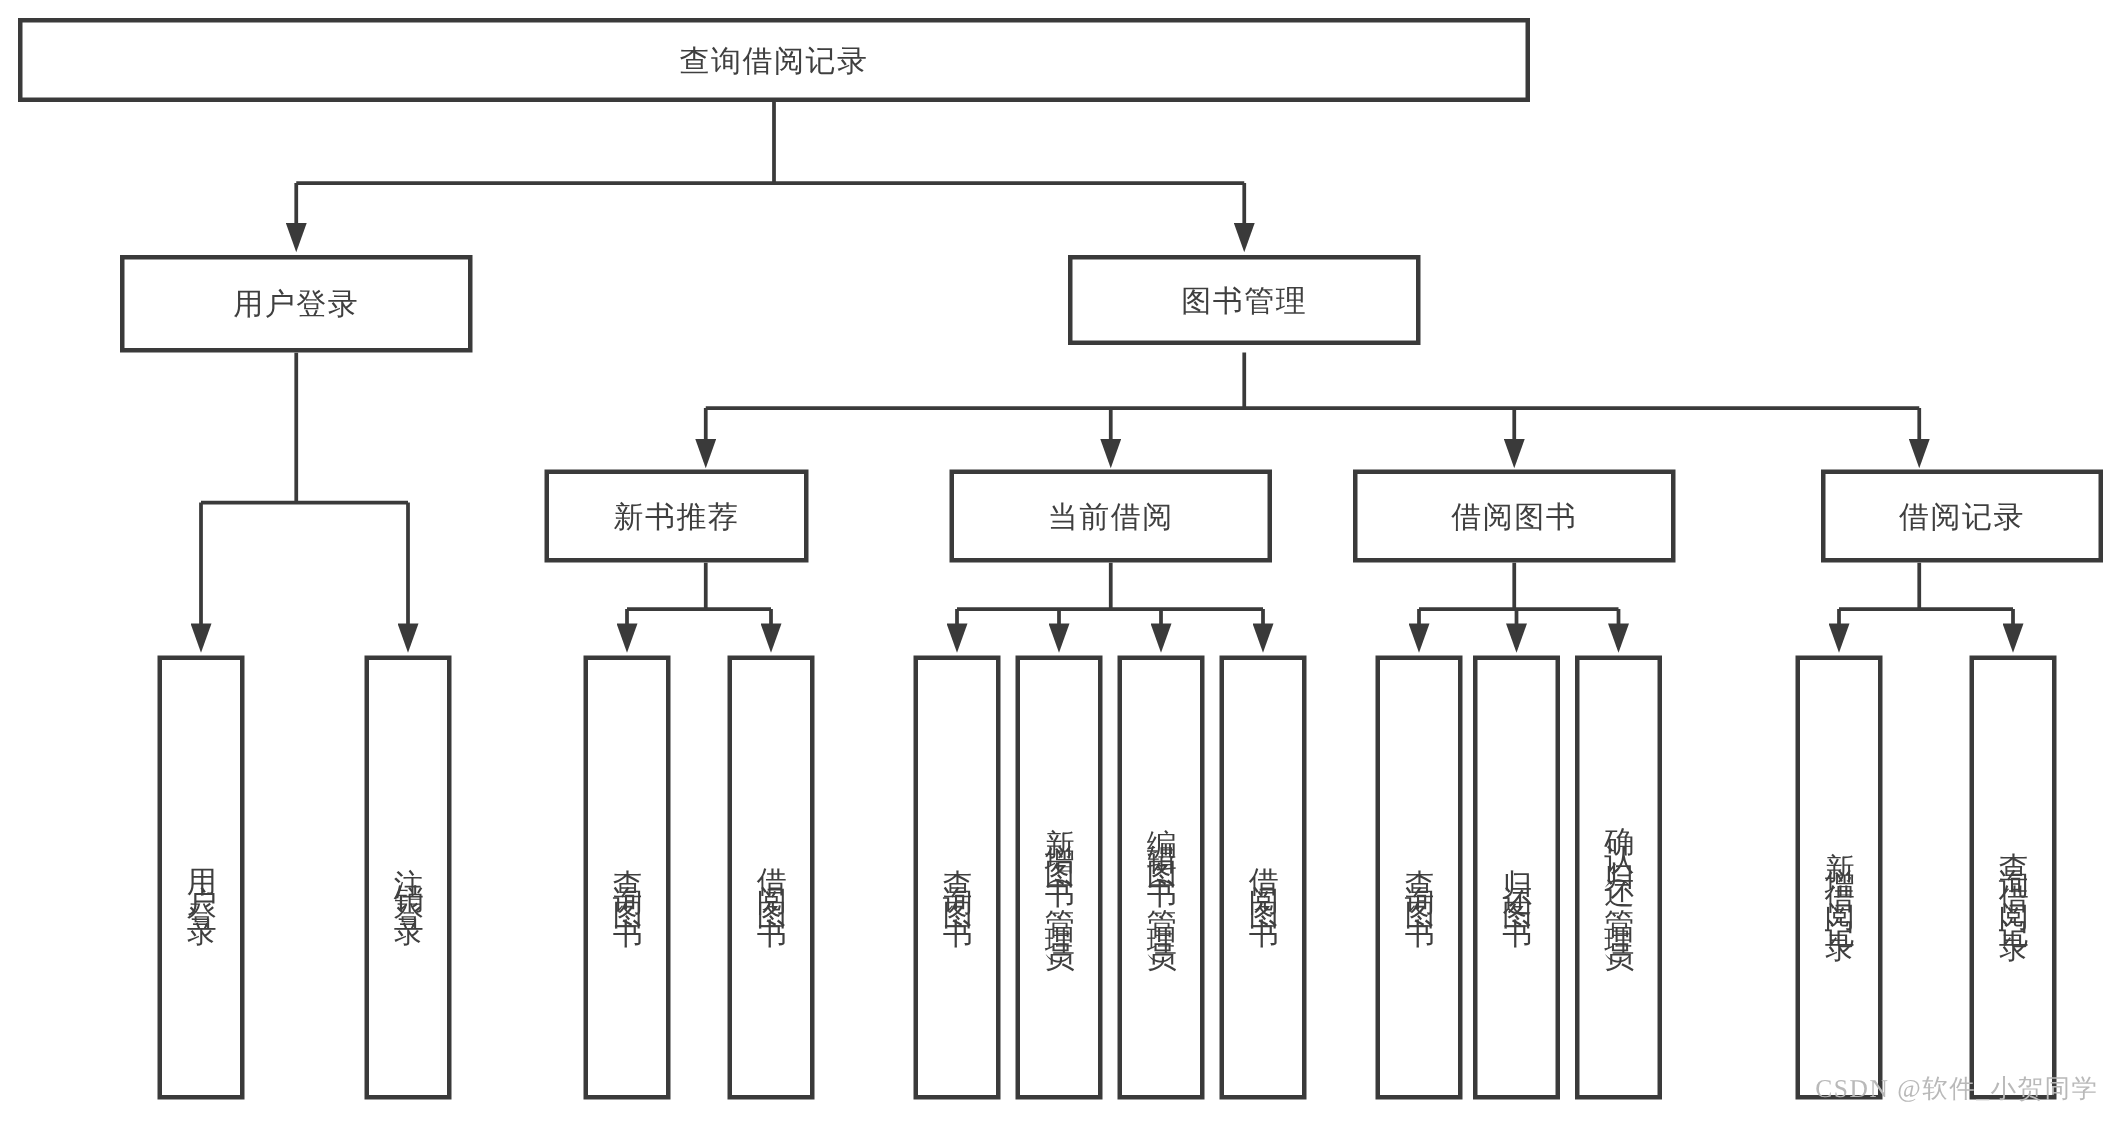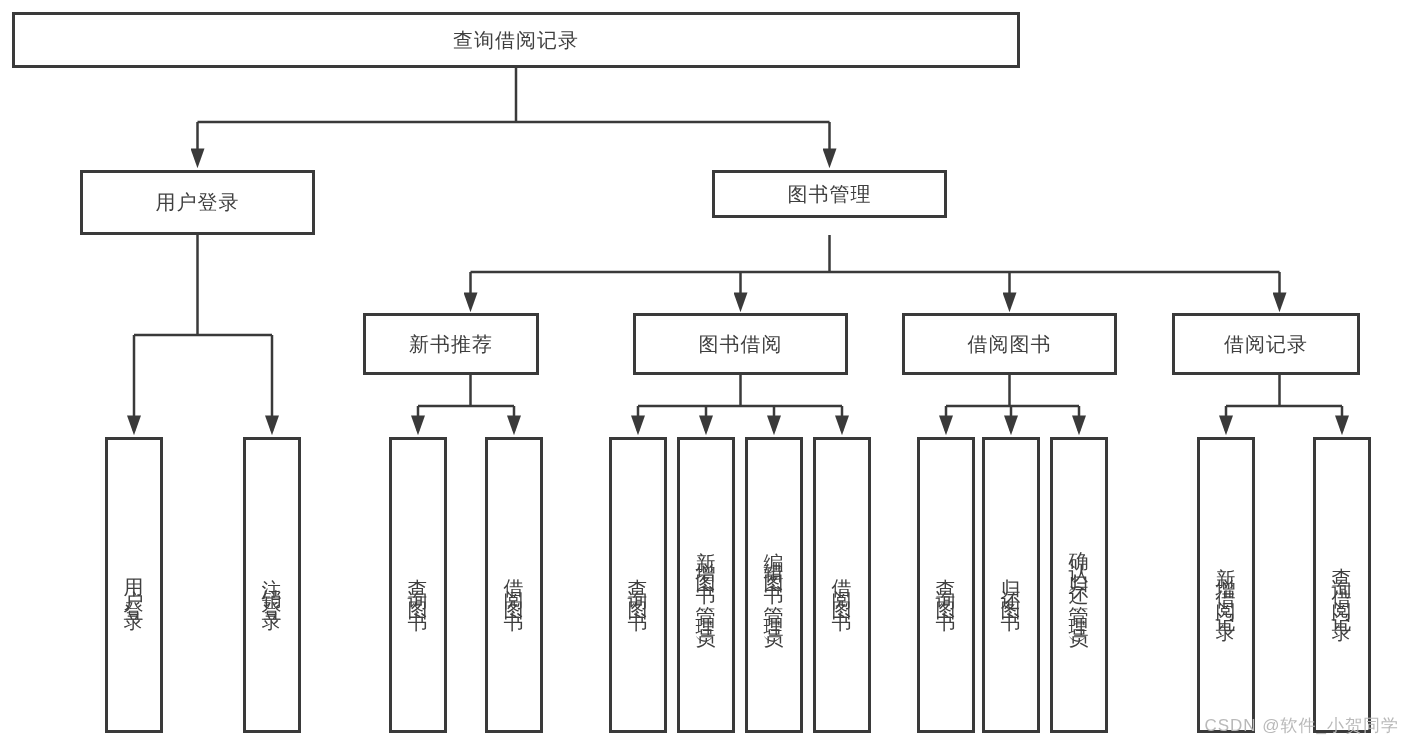--- a/index.html
+++ b/index.html
@@ -31,20 +31,21 @@
     line-height:1.1;
     padding:4px 0;
   }
   .watermark{
     position:absolute;
     right:6px;top:714px;
     z-index:3;
     font-size:17px;
     letter-spacing:1px;
     color:#b9b9b9;
+    font-family:Liberation Serif, serif;
   }
 </style>
 </head>
 <body>
 
 <div class="canvas">
 
   <svg class="connectors" width="1405" height="747" viewBox="0 0 1405 747">
     <defs>
       <marker id="arrow" viewBox="0 0 14 10" refX="11" refY="5" markerWidth="8" markerHeight="5.6" markerUnits="strokeWidth" orient="auto">
@@ -95,34 +96,34 @@
     </g>
   </svg>
 
   <div class="box" style="left:12px;top:12px;width:1008px;height:56px;">
     <span>查询借阅记录</span>
   </div>
 
   <div class="box" style="left:80px;top:170px;width:235px;height:65px;">
     <span>用户登录</span>
   </div>
-  <div class="box" style="left:712px;top:170px;width:235px;height:48px;">
+  <div class="box" style="left:712px;top:170px;width:235px;height:60px;">
     <span>图书管理</span>
   </div>
 
   <div class="box" style="left:363px;top:313px;width:176px;height:62px;">
     <span>新书推荐</span>
   </div>
   <div class="box" style="left:633px;top:313px;width:215px;height:62px;">
-    <span>图书借阅</span>
+    <span>当前借阅</span>
   </div>
   <div class="box" style="left:902px;top:313px;width:215px;height:62px;">
     <span>借阅图书</span>
   </div>
-  <div class="box" style="left:1172px;top:313px;width:188px;height:62px;">
+  <div class="box" style="left:1214px;top:313px;width:188px;height:62px;">
     <span>借阅记录</span>
   </div>
 
   <div class="box leaf" style="left:105px;top:437px;width:58px;height:296px;">
     <span>用户登录</span>
   </div>
   <div class="box leaf" style="left:243px;top:437px;width:58px;height:296px;">
     <span>注销登录</span>
   </div>
 

